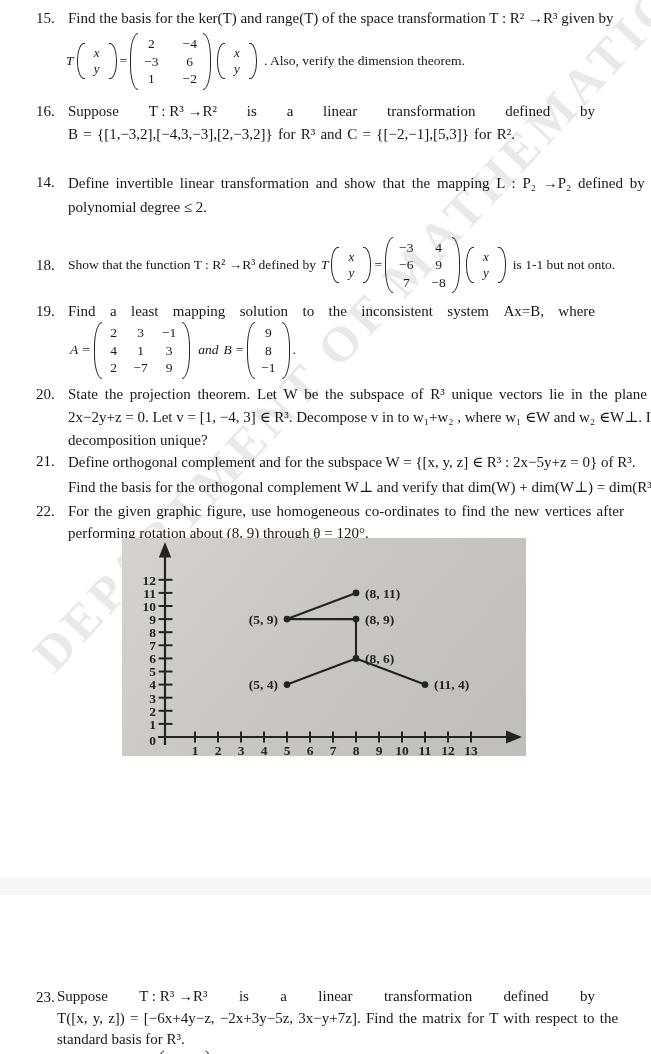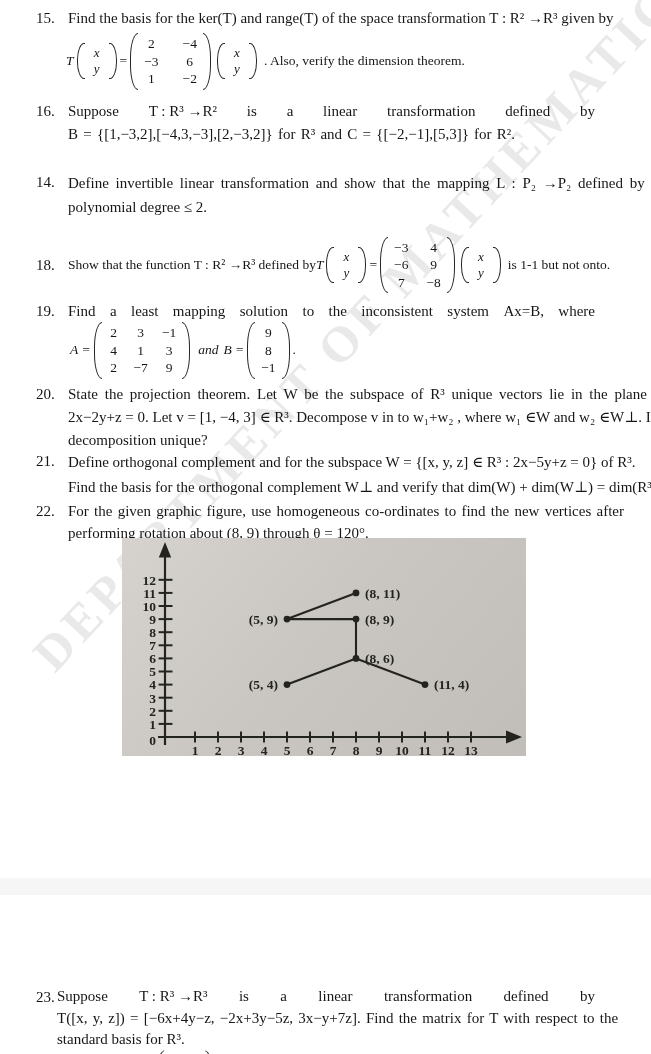--- a/index.html
+++ b/index.html
@@ -27,21 +27,21 @@
   .pl{border-right:none;}
   .pr{border-left:none;}
   .mat3 .pl{border-radius:9px 0 0 9px / 28px 0 0 28px;}
   .mat3 .pr{border-radius:0 9px 9px 0 / 0 28px 28px 0;}
   .mat2 .pl{border-radius:7px 0 0 7px / 17px 0 0 17px;}
   .mat2 .pr{border-radius:0 7px 7px 0 / 0 17px 17px 0;}
   .cells{display:grid;padding:2px 6px;align-items:center;justify-items:center;text-align:center;}
   .cells .c{line-height:17.5px;min-width:12px;}
   .vec .c{line-height:16px;font-size:13px;}
   .tail{margin-left:4px;}
-  .pre{}
+  .pre{margin-right:5px;}
   .photo{position:absolute;left:122px;top:538px;width:404px;height:218px;z-index:2;
     background:linear-gradient(130deg,#d6d3ce 0%,#cac7c2 45%,#c1beb9 100%);}
   .photo svg{position:absolute;left:0;top:0;}
   svg text{font-family:"Liberation Serif","DejaVu Serif",serif;font-size:13.5px;font-weight:600;fill:#24241f;}
   .band{position:absolute;left:0;top:878px;width:651px;height:17px;background:#f6f6f7;z-index:1;}
   .cutoff{position:absolute;left:158px;top:1047px;width:80px;height:7px;overflow:hidden;
     font-size:20px;color:#3a3a3a;white-space:pre;z-index:1;}
 </style>
 </head>
 <body>

